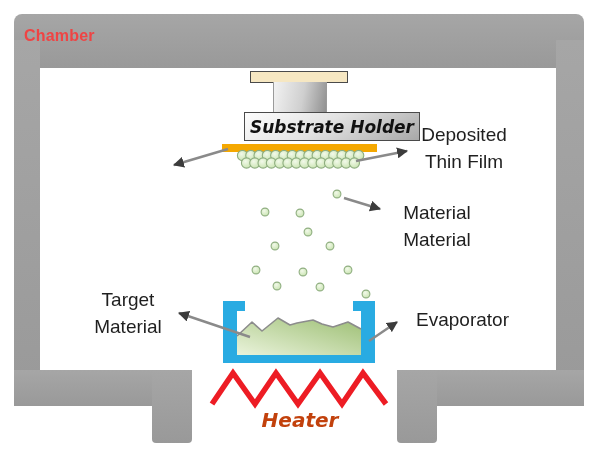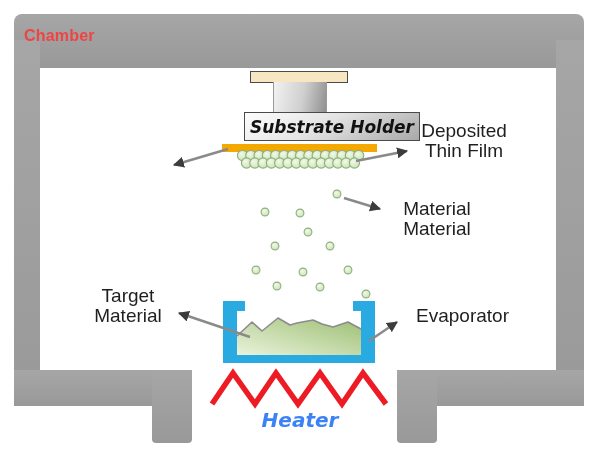--- a/index.html
+++ b/index.html
@@ -39,31 +39,31 @@
   .holder-box span{
     font-family:"DejaVu Sans", sans-serif;
     font-weight:bold;font-style:italic;font-size:17px;color:#111;
     white-space:nowrap;
   }
   .substrate-strip{
     position:absolute;left:222px;top:144px;width:155px;height:8px;background:#f5a800;
   }
   
   .lbl{
-    position:absolute;color:#1f1f1f;font-size:19px;line-height:20px;text-align:center;
+    position:absolute;color:#1f1f1f;font-size:19px;line-height:27px;text-align:center;
   }
   .lbl-substrate{left:58px;top:147px;width:105px;}
   .lbl-deposited{left:408px;top:121px;width:112px;}
   .lbl-vaporized{left:387px;top:199px;width:100px;}
   .lbl-target{left:78px;top:286px;width:100px;}
   .lbl-evaporator{left:405px;top:306px;width:115px;white-space:nowrap;}
   .lbl-heater{
     position:absolute;left:250px;top:408px;width:100px;text-align:center;
     font-family:"DejaVu Sans", sans-serif;
-    font-weight:bold;font-style:italic;font-size:20px;color:#3b82f6;
+    font-weight:bold;font-style:italic;font-size:20px;color:#c2410c;
   }
   .overlay{position:absolute;left:0;top:0;}
 </style>
 </head>
 <body>
 
 <div class="stage">
 
   <div class="wall wall-top"></div>
   <div class="wall wall-left"></div>

